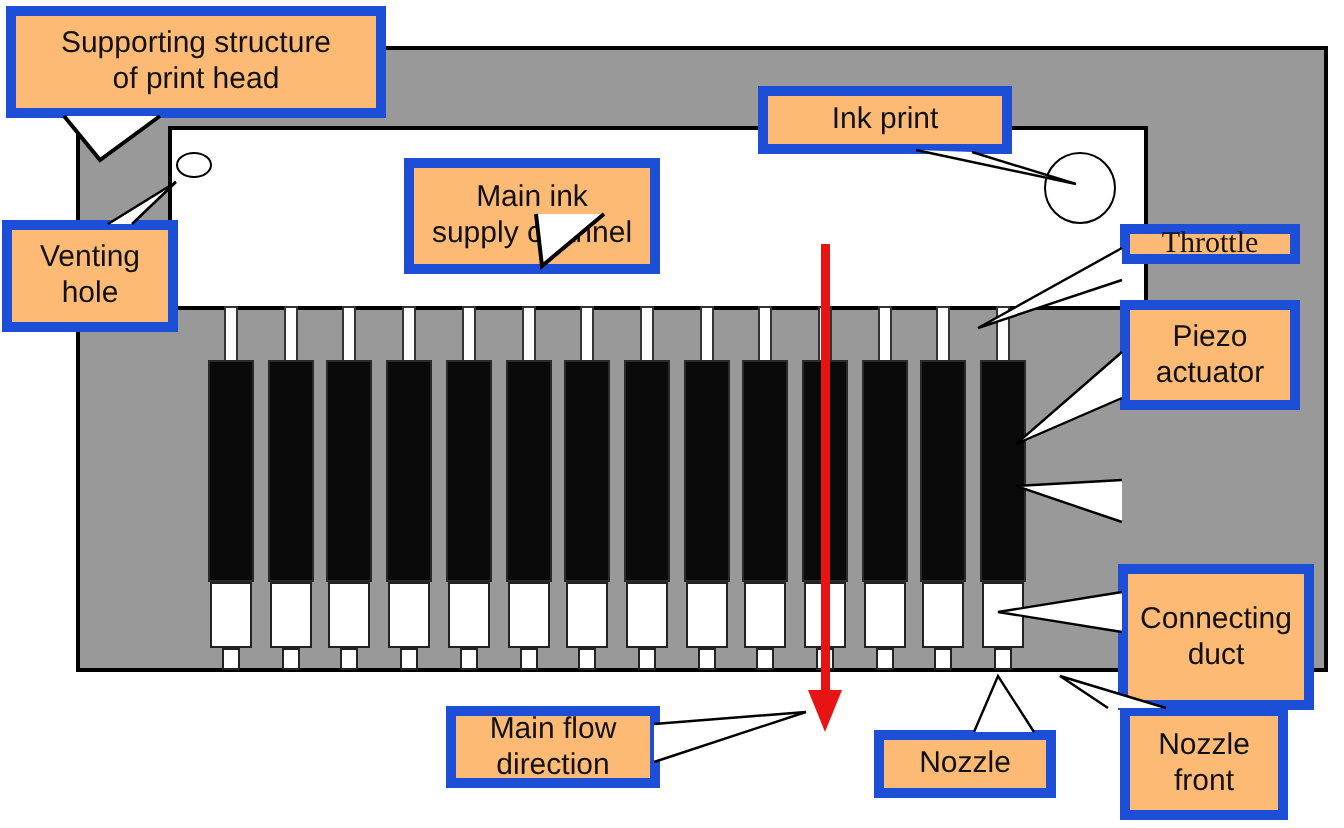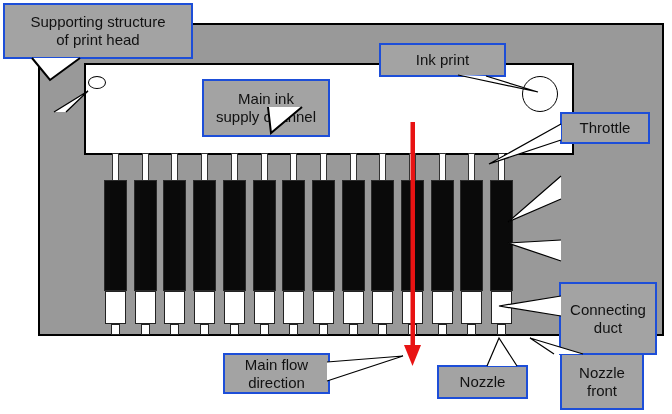--- a/index.html
+++ b/index.html
@@ -24,29 +24,29 @@
     position:absolute;left:522px;top:76px;width:36px;height:36px;
     background:#fff;border:1.5px solid #000;border-radius:50%;box-sizing:border-box;z-index:3;
   }
   
   .slot{position:absolute;width:7px;height:28px;top:153px;background:#fff;border:1px solid #333;box-sizing:border-box;z-index:3;}
   .bar{position:absolute;width:23px;height:111px;top:180px;background:var(--chamber,#0a0a0a);border:1px solid #2a2a2a;box-sizing:border-box;z-index:3;}
   .duct{position:absolute;width:21px;height:33px;top:291px;background:#fff;border:1.5px solid #222;box-sizing:border-box;z-index:3;}
   .stub{position:absolute;width:9px;height:11px;top:324px;background:#fff;border:1px solid #222;box-sizing:border-box;z-index:3;}
   
   .label-box{
-    position:absolute;background:#a3a3a3;border:2px solid #1d4ed8;box-sizing:border-box;
+    position:absolute;background:#fdba74;border:5px solid #1d4ed8;box-sizing:border-box;
     display:flex;align-items:center;justify-content:center;text-align:center;
     font-size:15px;line-height:18px;white-space:pre-line;z-index:4;
   }
   .b-supporting{left:3px;top:3px;width:190px;height:56px;}
   .b-venting{left:1px;top:110px;width:88px;height:56px;}
   .b-mainink{left:202px;top:51px;width:128px;height:58px;margin-top:28px;}
   .b-inksupply{left:379px;top:43px;width:127px;height:34px;}
-  .b-throttle{left:560px;top:112px;width:90px;height:32px;}
+  .b-throttle{left:560px;top:112px;width:90px;height:20px;font-family:Liberation Serif, serif;}
   .b-piezo{left:560px;top:150px;width:90px;height:55px;}
   .b-pump{left:560px;top:213px;width:90px;height:55px;}
   .b-connecting{left:559px;top:282px;width:98px;height:73px;}
   .b-mainflow{left:223px;top:353px;width:107px;height:41px;}
   .b-nozzle{left:437px;top:365px;width:91px;height:34px;}
   .b-nozzlefront{left:560px;top:353px;width:84px;height:57px;}
   
   #overlay{position:absolute;left:0;top:0;z-index:5;pointer-events:none;}
 </style>
 </head>
@@ -113,24 +113,28 @@
       <div class="duct" style="left: 461.4px;"></div>
       <div class="stub" style="left: 467.4px;"></div>
       <div class="slot" style="left: 498.1px;"></div>
       <div class="bar" style="left: 490.1px;"></div>
       <div class="duct" style="left: 491.1px;"></div>
       <div class="stub" style="left: 497.1px;"></div>
     </div>
 
   <div class="label-box b-supporting">Supporting structure
 of print head</div>
+  <div class="label-box b-venting">Venting
+hole</div>
   <div class="label-box b-mainink">Main ink
 supply channel</div>
   <div class="label-box b-inksupply">Ink print</div>
   <div class="label-box b-throttle">Throttle</div>
+  <div class="label-box b-piezo">Piezo
+actuator</div>
   <div class="label-box b-connecting">Connecting
 duct</div>
   <div class="label-box b-mainflow">Main flow
 direction</div>
   <div class="label-box b-nozzle">Nozzle</div>
   <div class="label-box b-nozzlefront">Nozzle
 front</div>
 
   <svg id="overlay" width="672" height="414">
 

